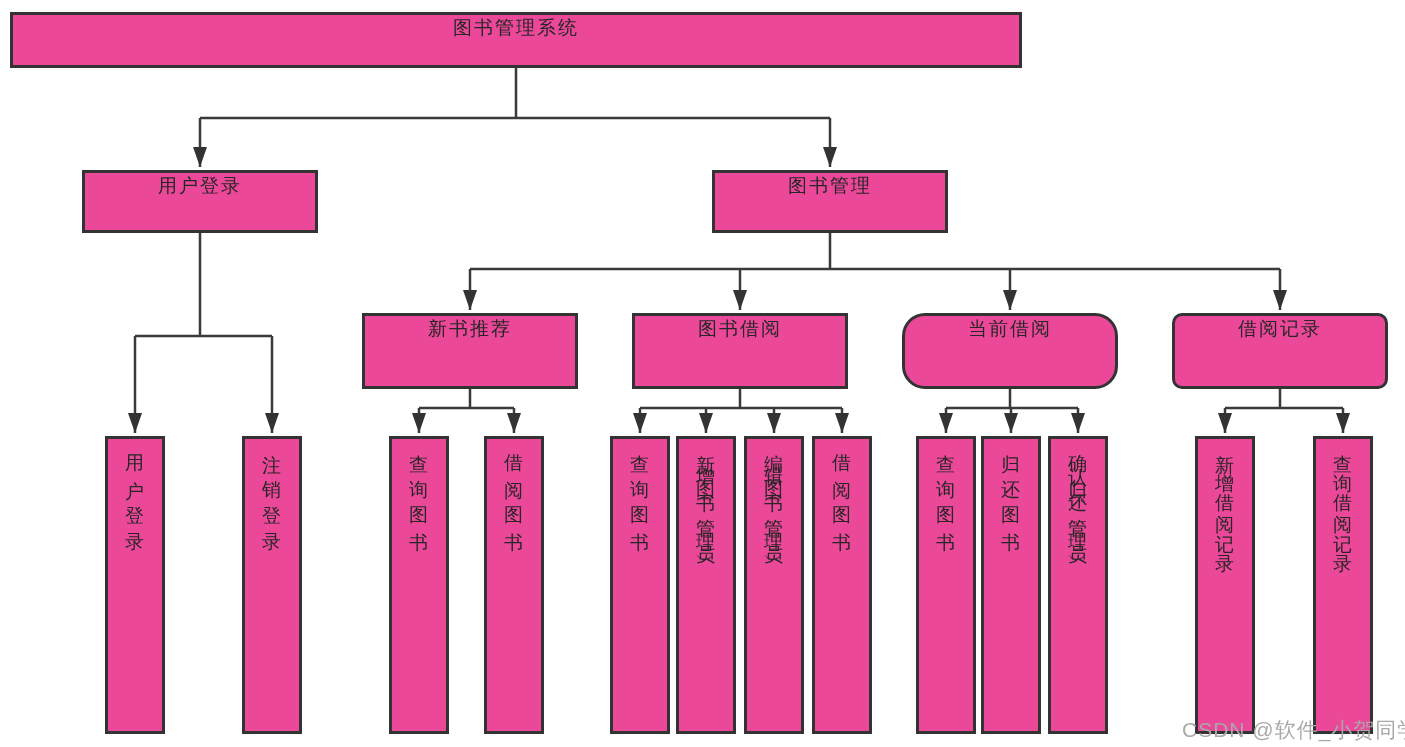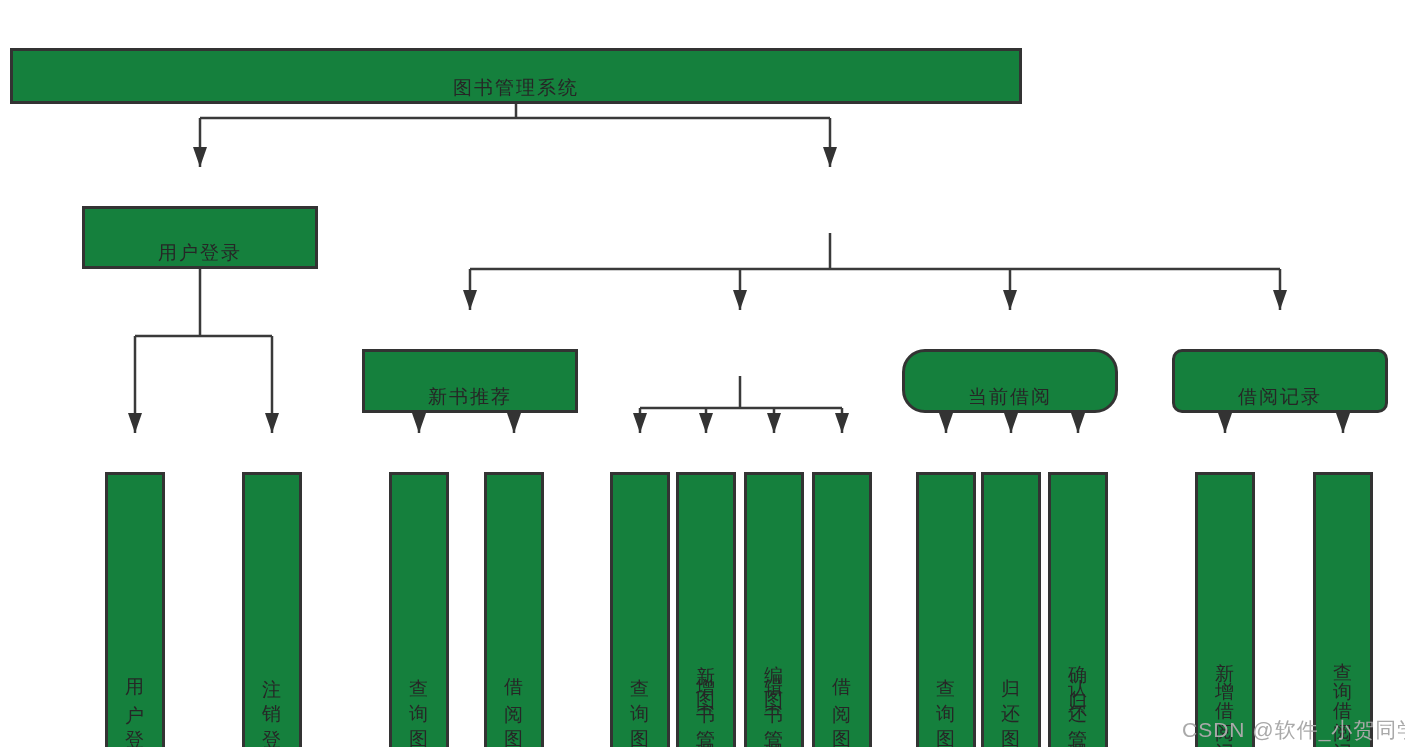--- a/index.html
+++ b/index.html
@@ -23,41 +23,40 @@
     z-index: 0;
   }
   .ln {
     stroke: #3a3a3a;
     stroke-width: 2.5;
     fill: none;
   }
   .box {
     position: absolute;
     box-sizing: border-box;
-    background: #15803d;
+    background: #ec4899;
     border: 3px solid #333333;
     color: #262626;
     display: flex;
-    align-items: flex-end;
+    align-items: flex-start;
     justify-content: center;
     z-index: 1;
-    margin-top: 36px;
   }
   .hbox {
     font-size: 19px;
     letter-spacing: 2px;
   }
   .root {
     left: 10px; top: 12px; width: 1012px; height: 56px;
   }
   .l2 {
     top: 170px; width: 236px; height: 63px;
   }
   .l3 {
-    top: 313px; width: 216px; height: 64px;
+    top: 313px; width: 216px; height: 76px;
   }
   .leaf {
     top: 436px; width: 60px; height: 298px;
     font-size: 19px;
   }
   .vlabel {
     writing-mode: vertical-rl;
     text-orientation: mixed;
     line-height: 1;
     white-space: nowrap;
@@ -136,24 +135,30 @@
     </g>
   </svg>
 
   <div class="box hbox root">
     <span>图书管理系统</span>
   </div>
 
   <div class="box hbox l2" style="left:82px;">
     <span>用户登录</span>
   </div>
+  <div class="box hbox l2" style="left:712px;">
+    <span>图书管理</span>
+  </div>
 
   <div class="box hbox l3" style="left:362px;">
     <span>新书推荐</span>
   </div>
+  <div class="box hbox l3" style="left:632px;">
+    <span>图书借阅</span>
+  </div>
   <div class="box hbox l3" style="left:902px;border-radius:23px;">
     <span>当前借阅</span>
   </div>
   <div class="box hbox l3" style="left:1172px;border-radius:10px;">
     <span>借阅记录</span>
   </div>
 
   <div class="box leaf" style="left:105px;">
     <span class="vlabel ls4">用户登录</span>
   </div>

